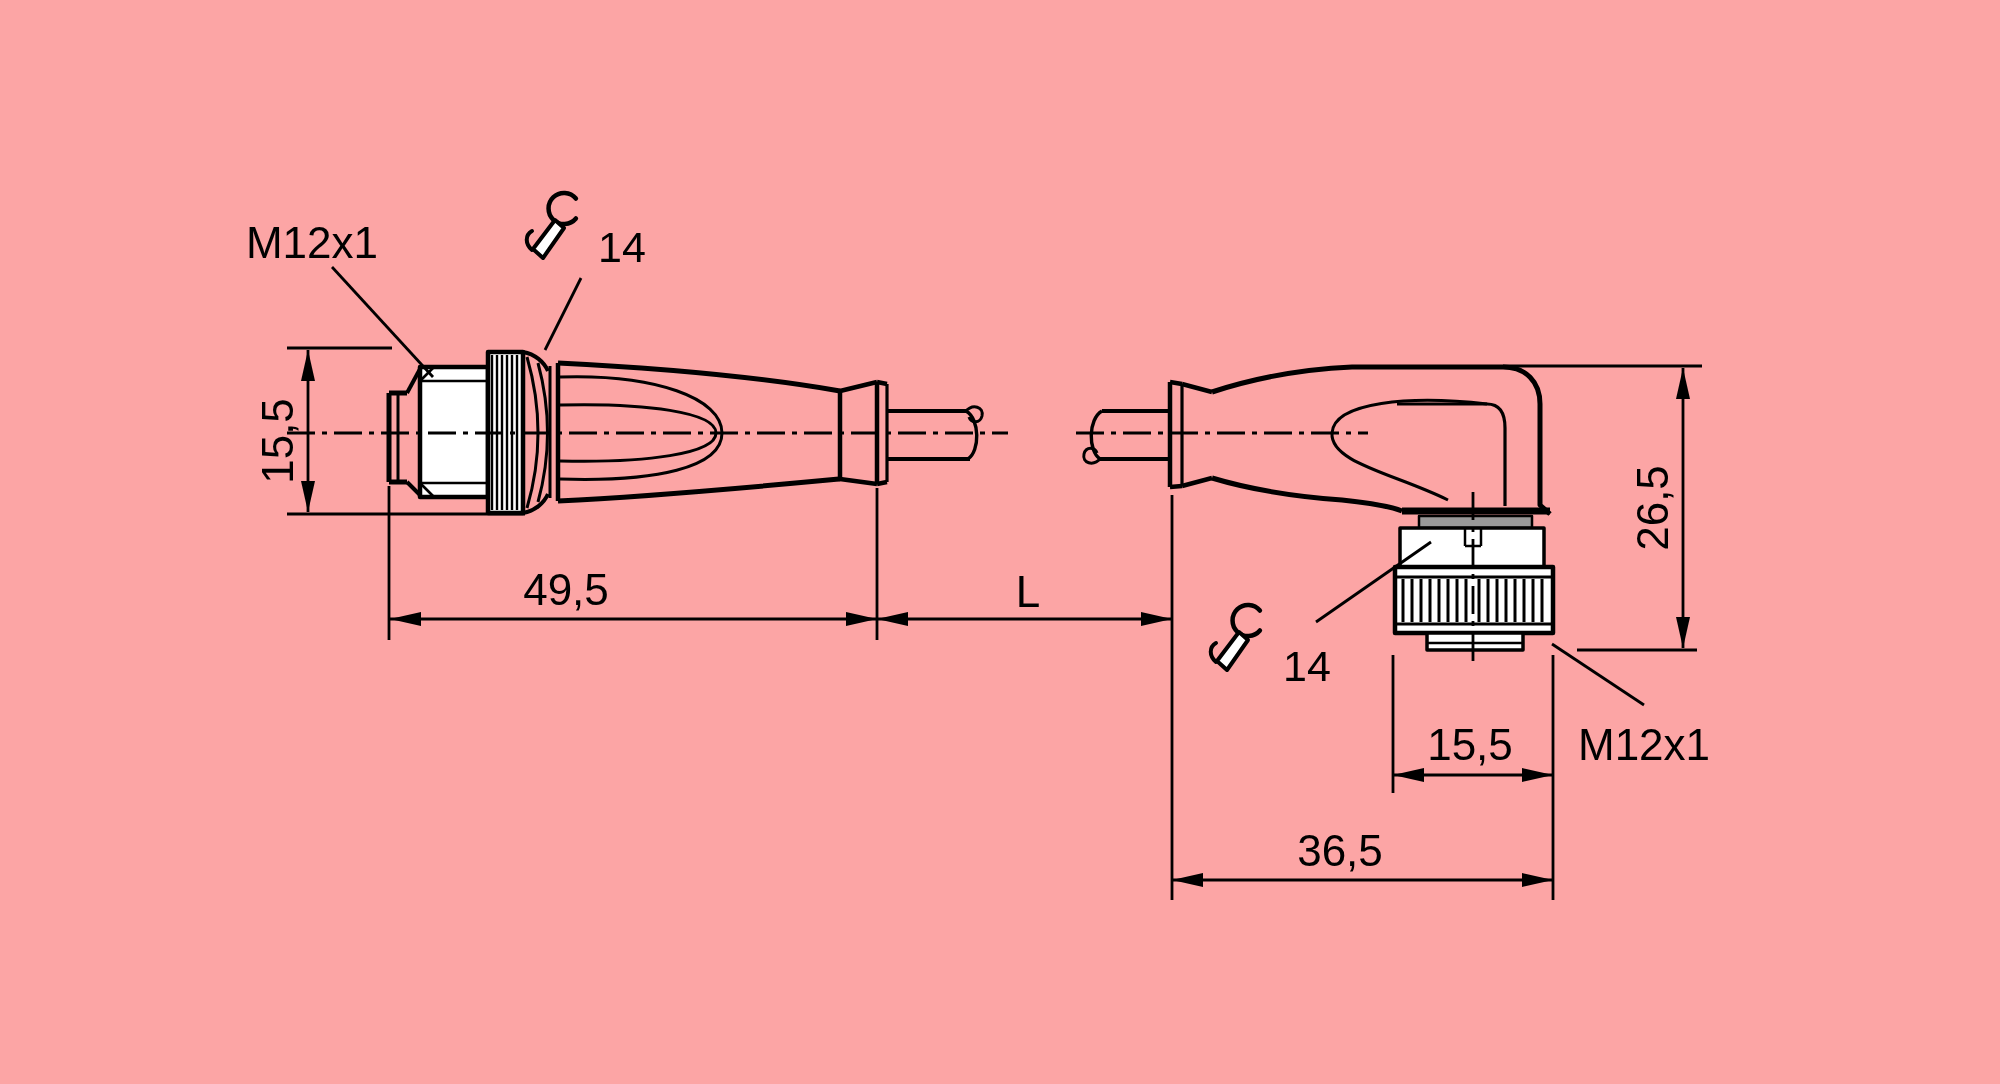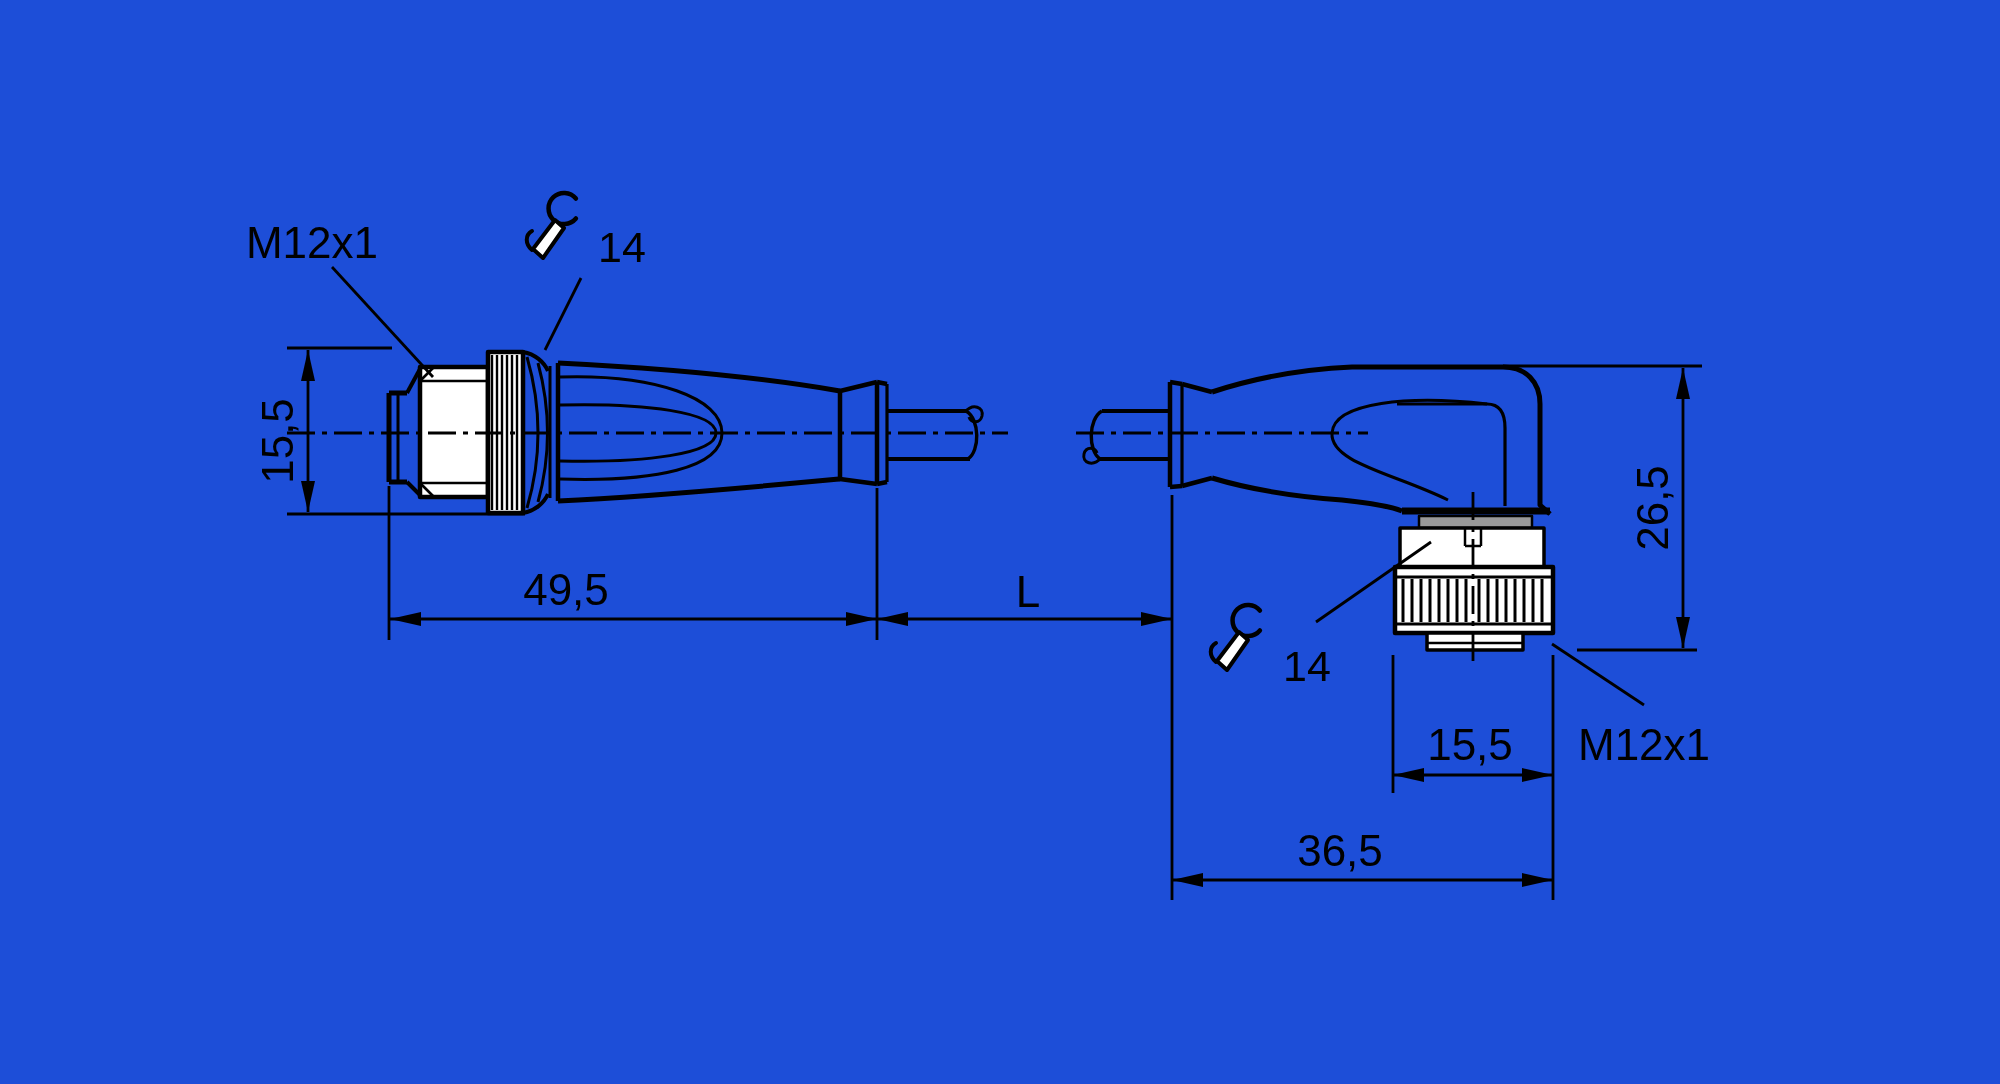--- a/index.html
+++ b/index.html
@@ -1,16 +1,16 @@
 <!DOCTYPE html>
 <html><head>
 <meta charset="utf-8">
 <style>
   html,body{margin:0;padding:0;background:#ffffff;}
-  .canvas{position:relative;width:2000px;height:1084px;background:#1d4ed8;overflow:hidden;}
+  .canvas{position:relative;width:2000px;height:1084px;background:#fca5a5;overflow:hidden;}
   svg{display:block;}
   text{font-family:"Liberation Sans","DejaVu Sans",sans-serif;font-size:44px;fill:#000;}
   .dim-text{font-size:44px;}
   .small-text{font-size:43px;}
 </style>
 </head>
 <body>
 
 <div class="canvas">
 <svg width="2000" height="1084" viewBox="0 0 2000 1084">

